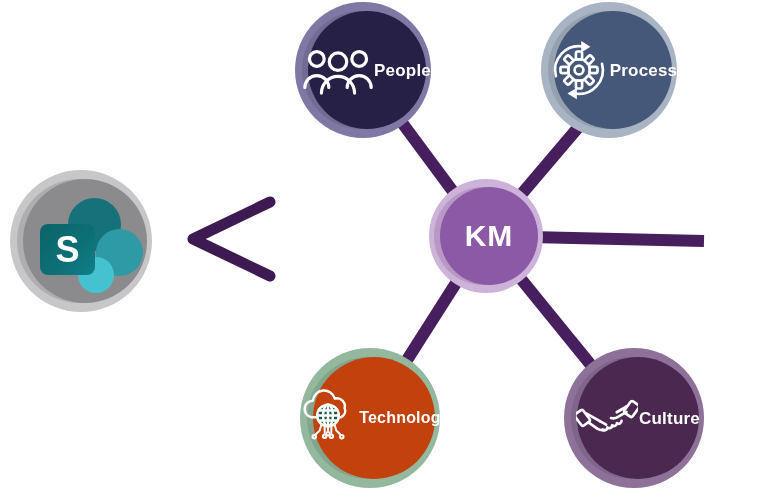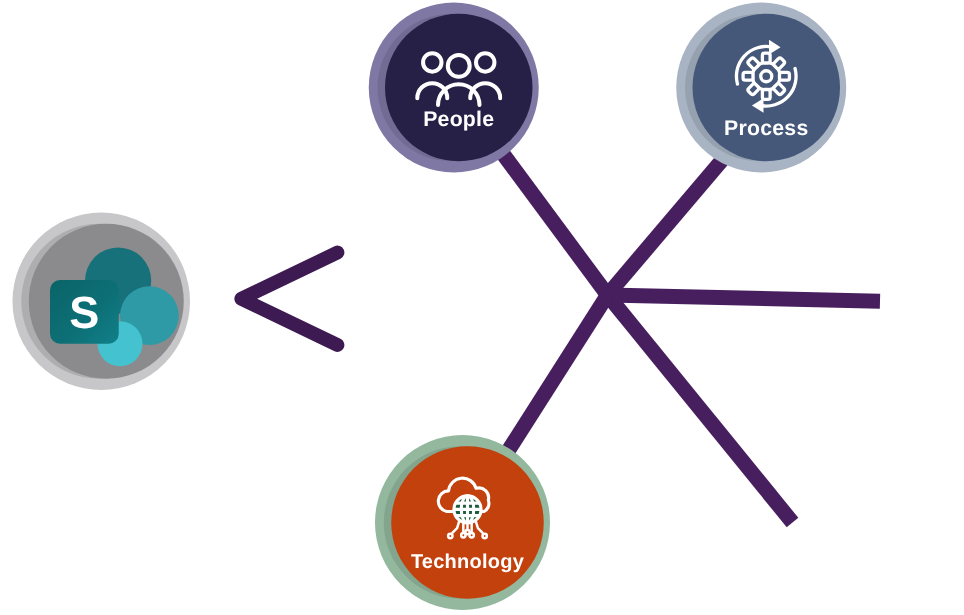--- a/index.html
+++ b/index.html
@@ -5,21 +5,21 @@
   html,body{margin:0;padding:0;background:#fff;}
   #canvas{
     position:relative;width:771px;height:492px;background:#ffffff;
     overflow:hidden;font-family:"Liberation Sans",sans-serif;
   }
   svg.layer{position:absolute;left:0;top:0;}
   .node{position:absolute;border-radius:50%;}
   .core{
     position:absolute;border-radius:50%;
     top:9px;bottom:9px;left:13px;right:5px;
-    display:flex;flex-direction:column;align-items:center;justify-content:center;
+    display:flex;flex-direction:row;align-items:center;justify-content:center;
     gap:1px;box-shadow:-6px 0 0 0 rgba(0,0,0,0.10);
   }
   .label{color:#fff;font-weight:bold;font-size:17px;line-height:1;letter-spacing:.2px;}
   .icon{display:block;line-height:0;}
 
   
   #node-people    {left:295px;top:2px;  width:136px;height:136px;background:#7f78a4;}
   #node-people    .core{background:#262046;}
   #node-process   {left:541px;top:2px;  width:136px;height:136px;background:#a8b4c3;}
   #node-process   .core{background:#46587a;}
@@ -114,20 +114,37 @@
             <rect x="30.5" y="15" width="7" height="9" rx="2" fill="#46587a" transform="rotate(315 34 36)"></rect>
           </g>
           <circle cx="34" cy="36" r="5"></circle>
         </svg>
       </span>
       <span class="label">Process</span>
     </div>
   </div>
 
 
+  <div class="node" id="node-culture">
+    <div class="core">
+      <span class="icon">
+        <svg width="62" height="42" viewBox="0 0 70 46" fill="none" stroke="#fff" stroke-width="3" stroke-linecap="round" stroke-linejoin="round">
+          <rect x="1.5" y="15" width="11.5" height="16" rx="2.5" transform="rotate(-36 7 23)"></rect>
+          <rect x="57" y="5" width="11.5" height="16" rx="2.5" transform="rotate(36 63 13)"></rect>
+          <path d="M12 18 L27 26.5"></path>
+          <path d="M14 28 L24 35 Q28 37.5 32 36.5"></path>
+          <path d="M30 36 a3.2 3.2 0 0 0 5.4 -2.4 a3.2 3.2 0 0 0 5.4 -2.4 a3.2 3.2 0 0 0 5.4 -2.4 a3.2 3.2 0 0 0 5.2 -2.6"></path>
+          <path d="M57 10 L46 16.5"></path>
+          <path d="M57 16 L47 22 Q43.5 24 39.5 23"></path>
+          <path d="M27 26.5 L34 30.5"></path>
+        </svg>
+      </span>
+      <span class="label">Culture</span>
+    </div>
+  </div>
 
   <div class="node" id="node-technology">
     <div class="core">
       <span class="icon">
         <svg width="60" height="62" viewBox="0 0 72 72" fill="none" stroke="#fff" stroke-width="3" stroke-linecap="round" stroke-linejoin="round">
           <path d="M16 35 a10 10 0 0 1 1.8 -19.8 a13.5 13.5 0 0 1 26.4 -2.4 a9.5 9.5 0 0 1 11.8 11.4 a8.8 8.8 0 0 1 -4 10.8 L16 35 Z"></path>
           <circle cx="36" cy="33" r="13" fill="#1a5c3c"></circle>
           <ellipse cx="36" cy="33" rx="6" ry="13"></ellipse>
           <path d="M36 20 V46"></path>
           <path d="M25 27 H47"></path>
@@ -144,14 +161,19 @@
               <circle cx="40" cy="57.8" r="2.1"></circle>
             <path d="M44 44.5 L46 51 L50.5 55.5"></path>
               <circle cx="52.5" cy="58.5" r="2.1"></circle>
           </g>
         </svg>
       </span>
       <span class="label">Technology</span>
     </div>
   </div>
 
+  <div class="node" id="node-km">
+    <div class="core">
+      <span id="km-label">KM</span>
+    </div>
+  </div>
 
 </div>
 
 </body></html>

